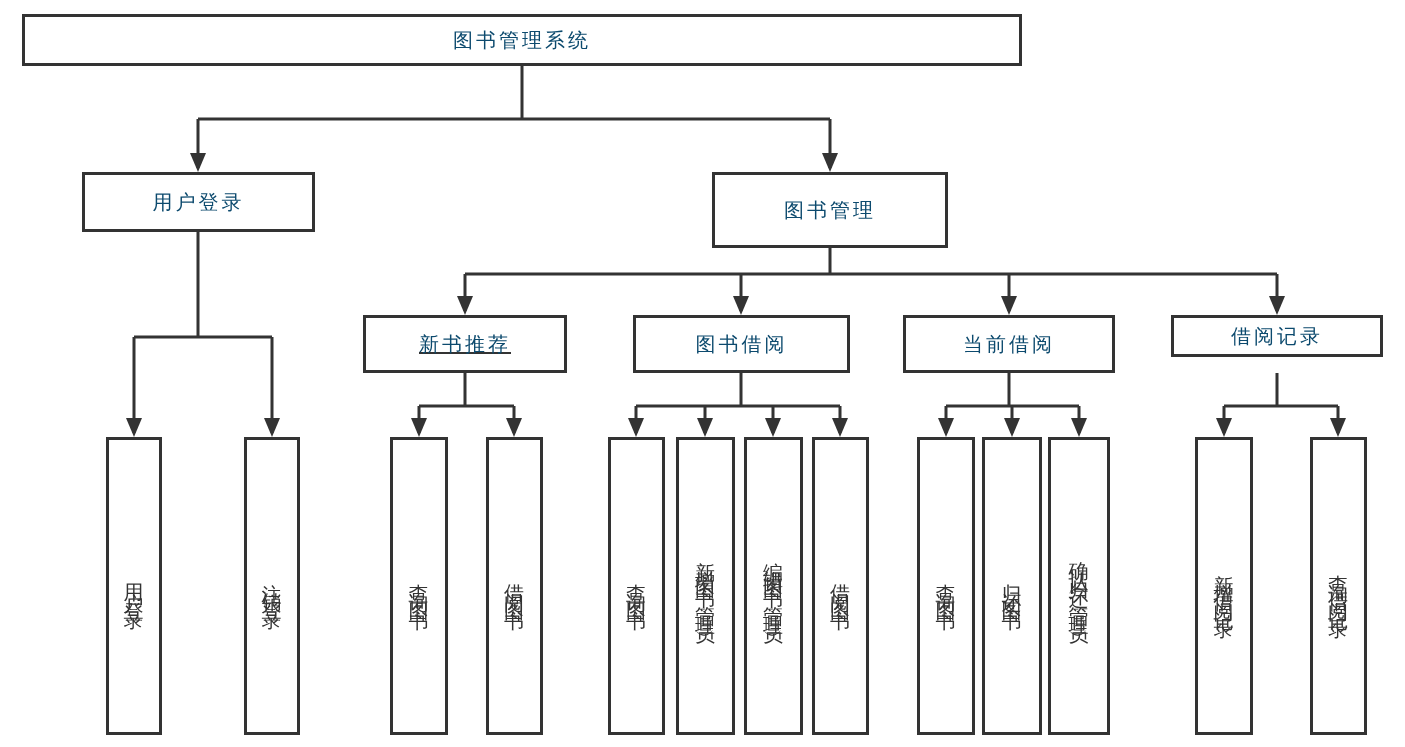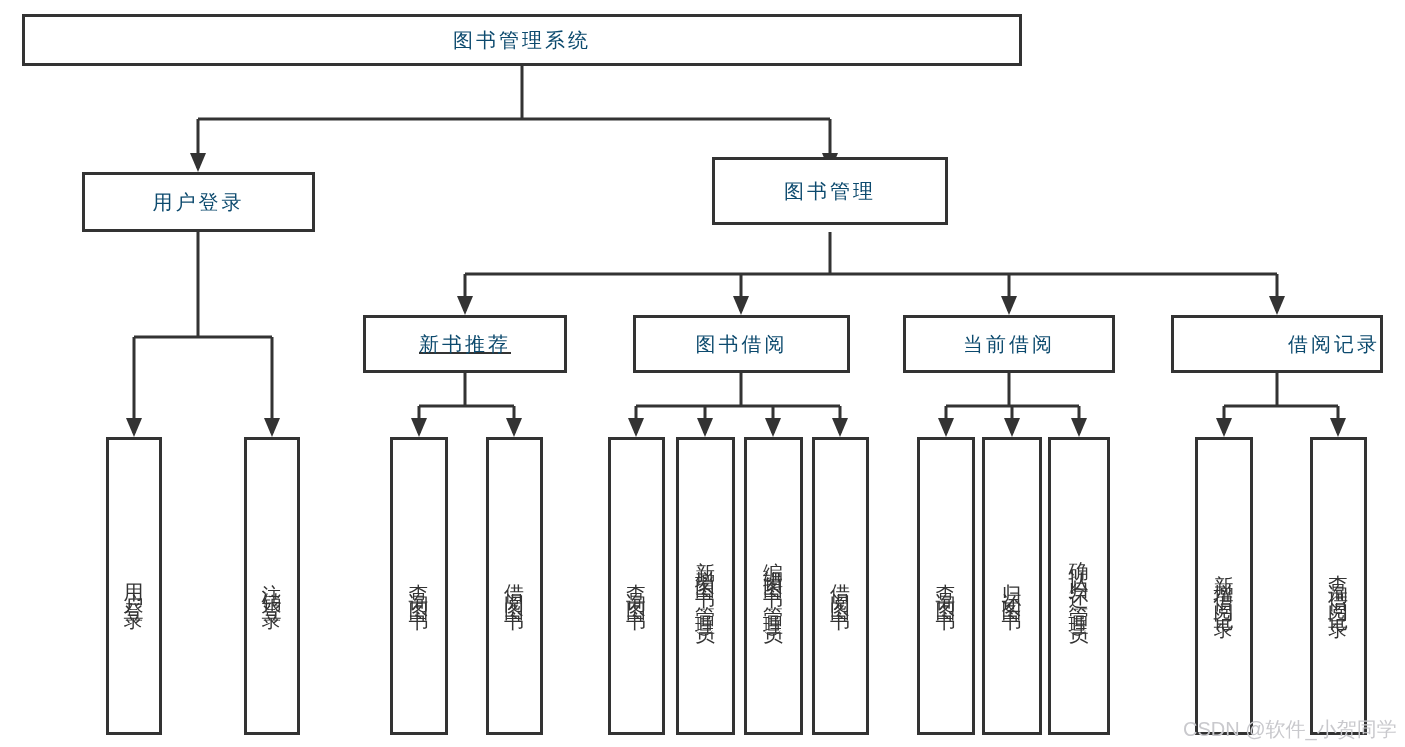--- a/index.html
+++ b/index.html
@@ -55,25 +55,25 @@
     left: 1183px;
     top: 716px;
     font-size: 20px;
     color: #c9c9cd;
     white-space: nowrap;
     z-index: 3;
   }
   
   #n-root  { left: 22px;   top: 14px;  width: 1000px; height: 52px; }
   #n-l2a   { left: 82px;   top: 172px; width: 233px;  height: 60px; }
-  #n-l2b   { left: 712px;  top: 157px; width: 236px;  height: 68px; font-family: Liberation Serif, serif; }
+  #n-l2b   { left: 712px;  top: 172px; width: 236px;  height: 76px; font-family: Liberation Serif, serif; }
   #n-l3a   { left: 363px;  top: 315px; width: 204px;  height: 58px; text-decoration: underline; }
   #n-l3b   { left: 633px;  top: 315px; width: 217px;  height: 58px; }
   #n-l3c   { left: 903px;  top: 315px; width: 212px;  height: 58px; }
-  #n-l3d   { left: 1171px; top: 315px; width: 212px;  height: 58px; justify-content: flex-end; }
+  #n-l3d   { left: 1171px; top: 315px; width: 212px;  height: 42px; }
   
   #n-lf1  { left: 106px;  width: 56px; }
   #n-lf2  { left: 244px;  width: 56px; }
   #n-lf3  { left: 390px;  width: 58px; }
   #n-lf4  { left: 486px;  width: 57px; }
   #n-lf5  { left: 608px;  width: 57px; }
   #n-lf6  { left: 676px;  width: 59px; }
   #n-lf7  { left: 744px;  width: 59px; }
   #n-lf8  { left: 812px;  width: 57px; }
   #n-lf9  { left: 917px;  width: 58px; }
@@ -184,15 +184,14 @@
   <div class="box vbox" id="n-lf11">
     <span class="vlabel">确认归还（管理员）</span>
   </div>
   <div class="box vbox" id="n-lf12">
     <span class="vlabel">新增借阅记录</span>
   </div>
   <div class="box vbox" id="n-lf13">
     <span class="vlabel">查询借阅记录</span>
   </div>
 
-  <div class="watermark">CSDN @软件_小贺同学</div>
 
 </div>
 
 </body></html>

